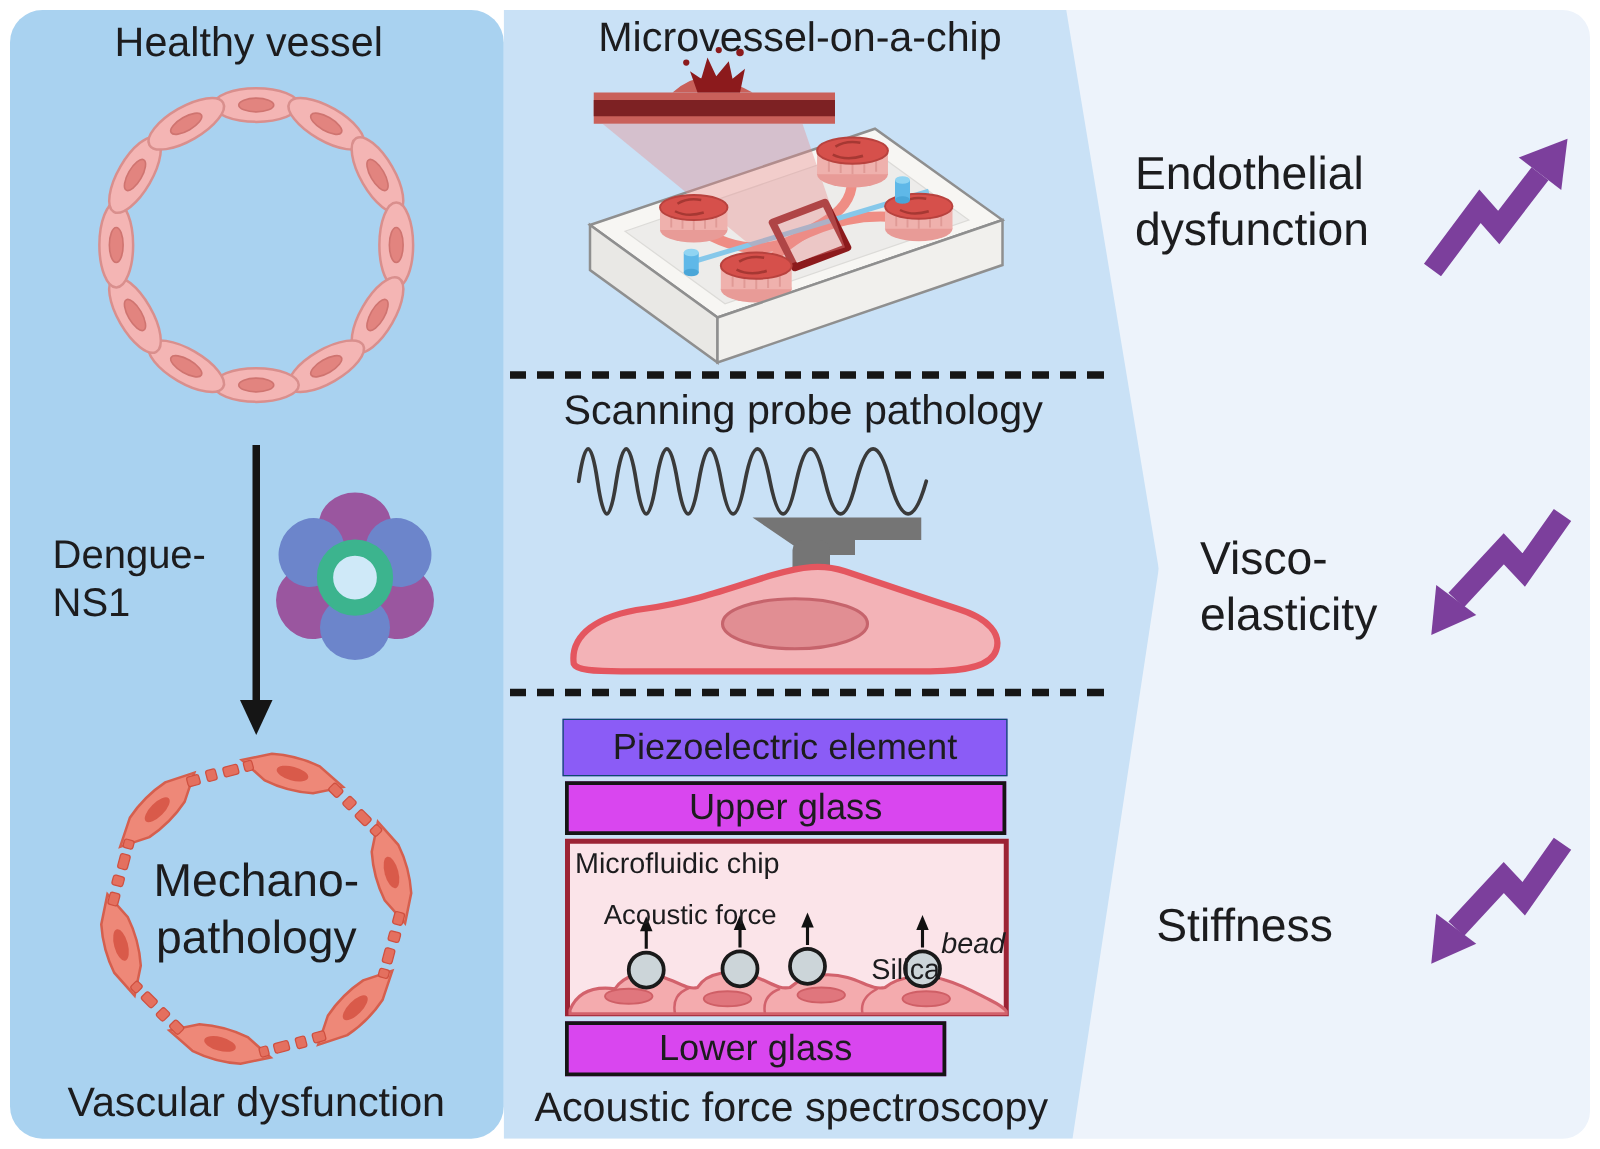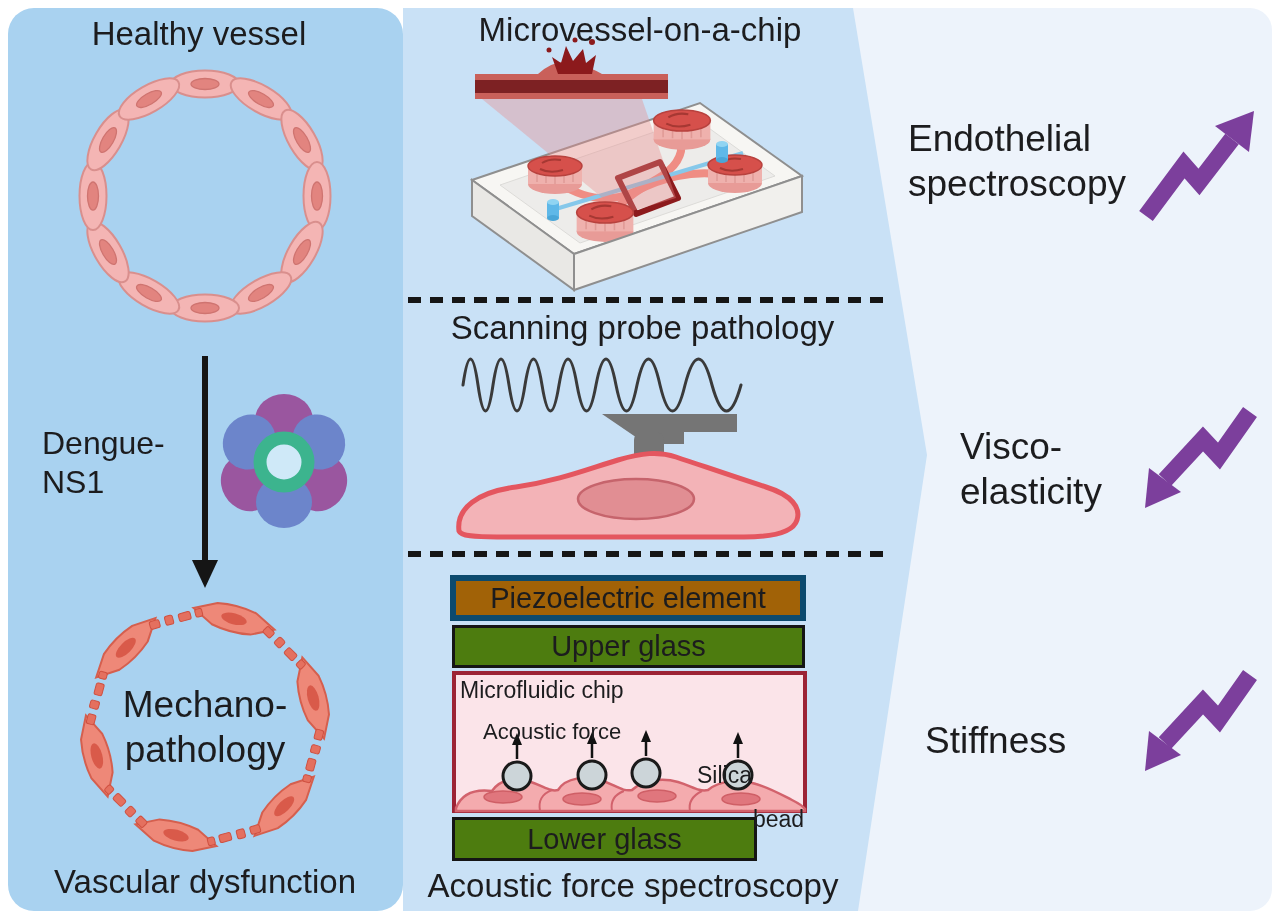--- a/index.html
+++ b/index.html
@@ -12,22 +12,22 @@
   .panel-mid{left:403px;top:8px;width:869px;height:903px;background:#c9e1f6;
              clip-path:polygon(0 0,450px 0,524px 447px,455px 903px,0 903px);}
   .txt{position:absolute;line-height:1.22;}
   .center{text-align:center;}
   .t-title{font-size:33px;}
   .t-big{font-size:37px;}
   .dashed{position:absolute;height:6px;
           background:repeating-linear-gradient(90deg,#161616 0 13px,transparent 13px 22px);}
   .layerbox{position:absolute;display:flex;align-items:center;justify-content:center;
             font-size:29px;box-sizing:border-box;}
-  .piezo{background:#a16207;border:6px solid #0c4a6e;}
-  .glass{background:#4d7c0f;border:3px solid #151515;}
+  .piezo{background:#8b5cf6;border:1px solid #0c4a6e;}
+  .glass{background:#d946ef;border:3px solid #151515;}
   .chipbox{background:#fbe4e9;border:4px solid #9c2335;}
   .small-label{font-size:23px;}
   .art{position:absolute;left:0;top:0;pointer-events:none;}
 </style>
 </head>
 <body>
 
 <div class="stage">
 
   <div class="panel panel-right"></div>
@@ -233,27 +233,27 @@
 
   <div class="txt t-title center" style="left:25px;top:862px;width:360px;">Vascular dysfunction</div>
 
   <div class="txt t-title center" style="left:420px;top:308px;width:445px;">Scanning probe pathology</div>
 
   <div class="txt small-label" style="left:460px;top:676px;">Microfluidic chip</div>
 
   <div class="txt" style="left:483px;top:719px;font-size:22px;">Acoustic force</div>
 
   <div class="txt small-label" style="left:662px;top:761px;width:62px;text-align:right;padding-left:28px;">Silica</div>
-  <div class="txt small-label" style="left:753px;top:805px;">bead</div>
+  <div class="txt small-label" style="left:753px;top:740px;font-style:italic;">bead</div>
 
   <div class="txt t-title center" style="left:408px;top:866px;width:450px;">Acoustic force spectroscopy</div>
 
   <div class="txt t-big" style="left:908px;top:116px;">
     <div>Endothelial</div>
-    <div>spectroscopy</div>
+    <div>dysfunction</div>
   </div>
 
   <div class="txt t-big" style="left:960px;top:424px;">
     <div>Visco-</div>
     <div>elasticity</div>
   </div>
 
   <div class="txt t-big" style="left:925px;top:718px;">
     <div>Stiffness</div>
   </div>

